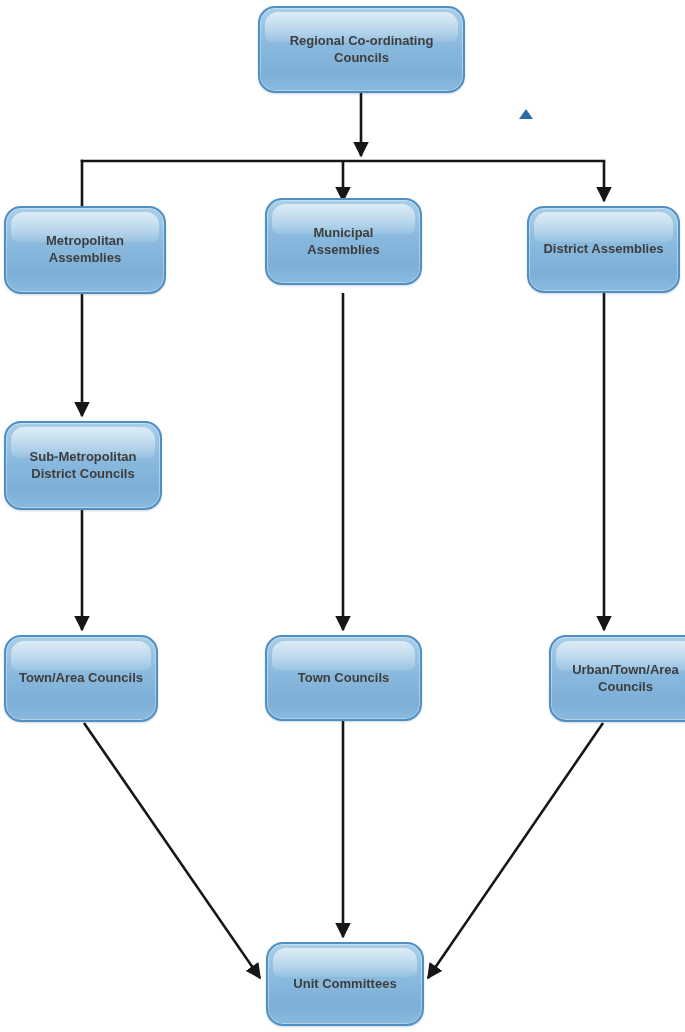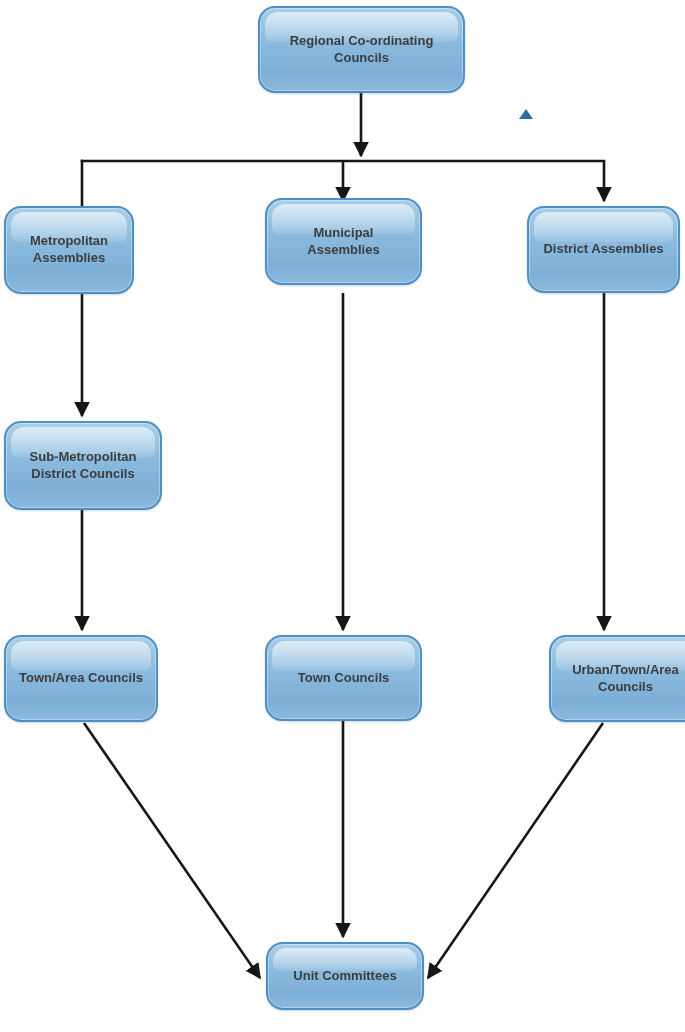--- a/index.html
+++ b/index.html
@@ -63,28 +63,28 @@
     background: linear-gradient(180deg,
       rgba(255,255,255,0.62) 0%,
       rgba(255,255,255,0.28) 70%,
       rgba(255,255,255,0.10) 100%);
     pointer-events: none;
   }
   .node-label { position: relative; z-index: 1; }
 
   
   .n-regional        { left: 258px; top: 6px;   width: 207px; height: 87px; }
-  .n-metropolitan    { left: 4px;   top: 206px; width: 130px; height: 88px; }
+  .n-metropolitan    { left: 4px;   top: 206px; width: 162px; height: 88px; }
   .n-municipal       { left: 265px; top: 198px; width: 157px; height: 87px; }
   .n-district        { left: 527px; top: 206px; width: 153px; height: 87px; }
   .n-submetro        { left: 4px;   top: 421px; width: 158px; height: 89px; }
   .n-townarea        { left: 4px;   top: 635px; width: 154px; height: 87px; }
   .n-zonal           { left: 265px; top: 635px; width: 157px; height: 86px; }
   .n-urbantownarea   { left: 527px; top: 635px; width: 153px; height: 87px; margin-left: 22px; }
-  .n-unitcommittees  { left: 266px; top: 942px; width: 158px; height: 68px; }
+  .n-unitcommittees  { left: 266px; top: 942px; width: 158px; height: 84px; }
 
   .stray-triangle {
     position: absolute;
     left: 519px; top: 109px;
     width: 0; height: 0;
     border-left: 7px solid transparent;
     border-right: 7px solid transparent;
     border-bottom: 10px solid var(--triangle);
   }
 </style>

